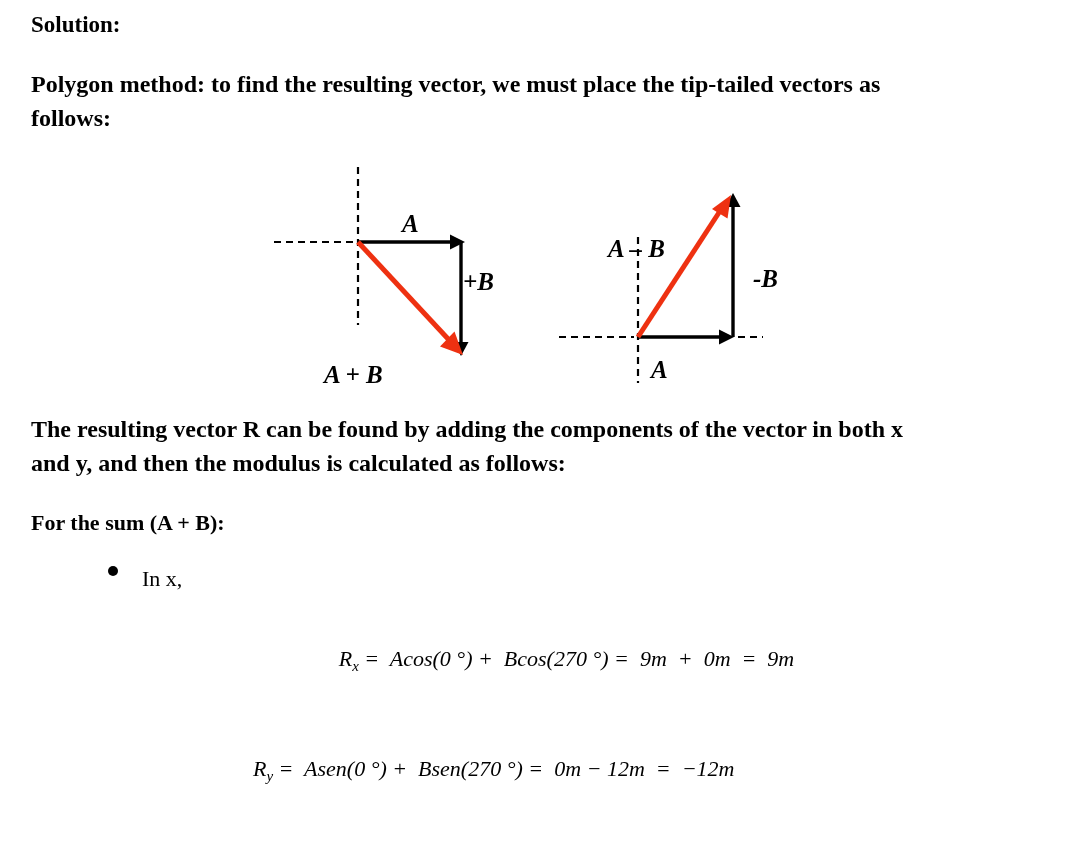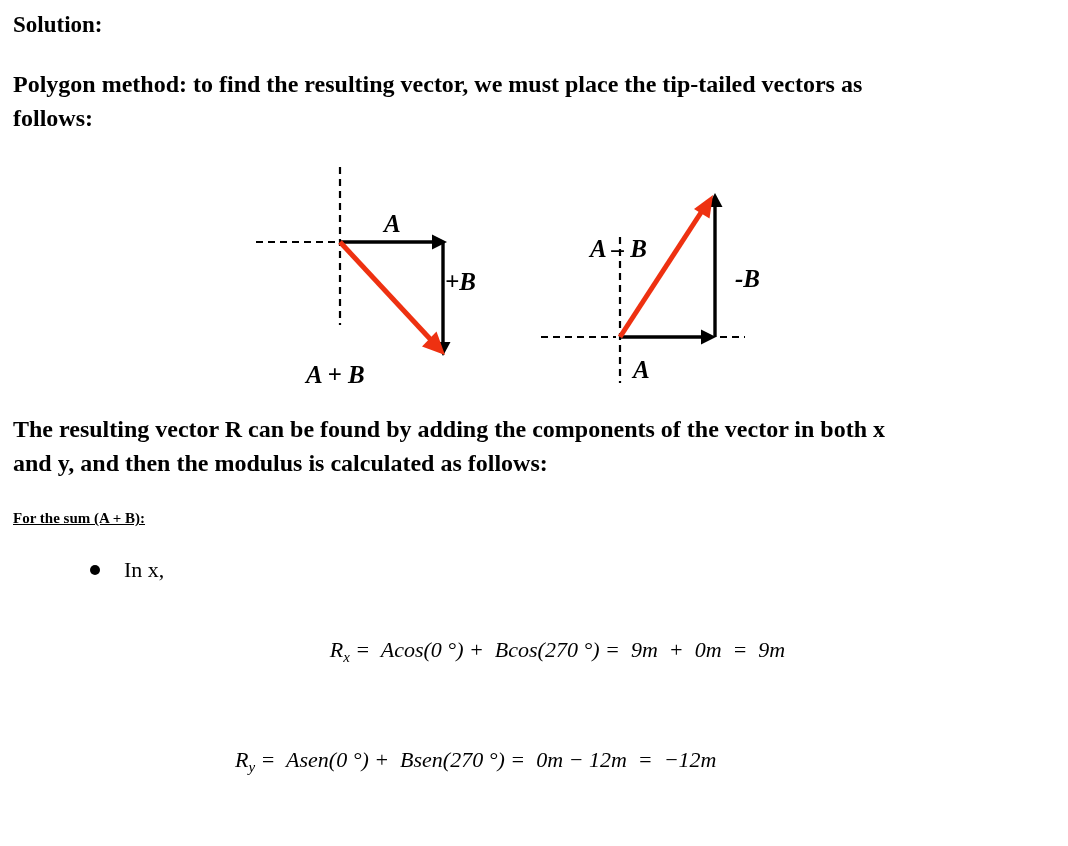--- a/index.html
+++ b/index.html
@@ -6,21 +6,21 @@
     margin: 0;
     padding: 0;
     background: #ffffff;
     color: #000000;
     font-family: "Liberation Serif", "DejaVu Serif", serif;
   }
   .page {
     width: 1068px;
     height: 846px;
     box-sizing: border-box;
-    padding: 8px 30px 6px 13px;
+    padding: 8px 30px 6px 31px;
     overflow: hidden;
     background: #ffffff;
   }
   .heading {
     font-size: 23px;
     font-weight: bold;
     margin: 4px 0 30px 0;
   }
   p.body-text {
     font-size: 24px;
@@ -54,28 +54,27 @@
     stroke: #000000;
     stroke-width: 3.4;
   }
   .vec-red {
     stroke-width: 5;
   }
   .para2 {
     margin-top: 34px;
   }
   .sum-heading {
-    font-size: 15px;
+    font-size: 22px;
     font-weight: bold;
     margin: 0 0 30px 0;
-    text-decoration: underline;
   }
   .bullet-row {
     display: flex;
-    align-items: center;
+    align-items: flex-start;
     margin: 16px 0 28px 77px;
     font-size: 22px;
   }
   .bullet-dot {
     width: 10px;
     height: 10px;
     border-radius: 50%;
     background: #000000;
     margin-right: 24px;
     flex: 0 0 auto;

